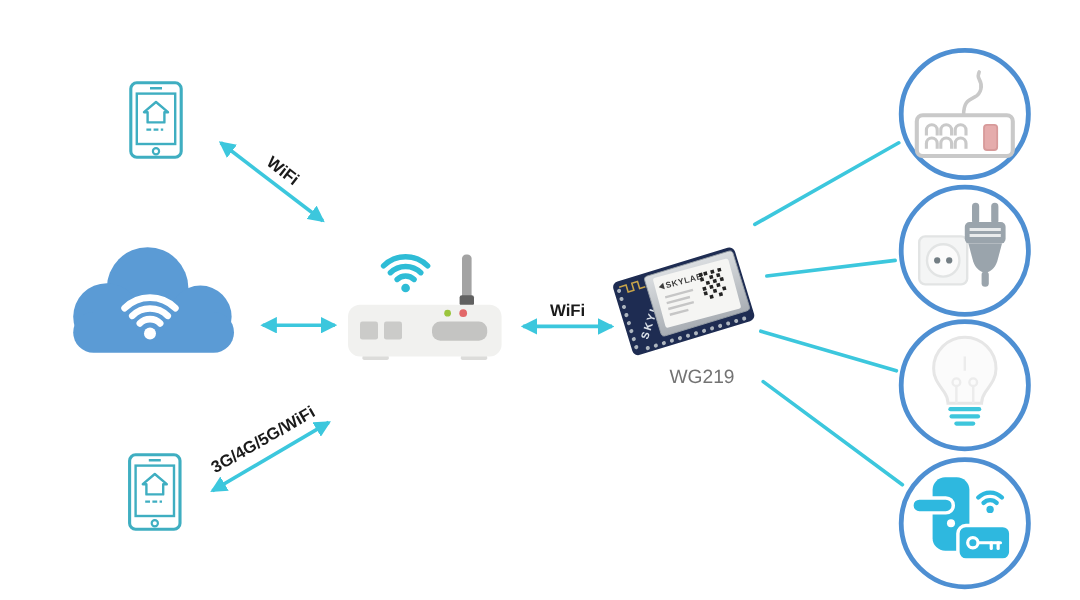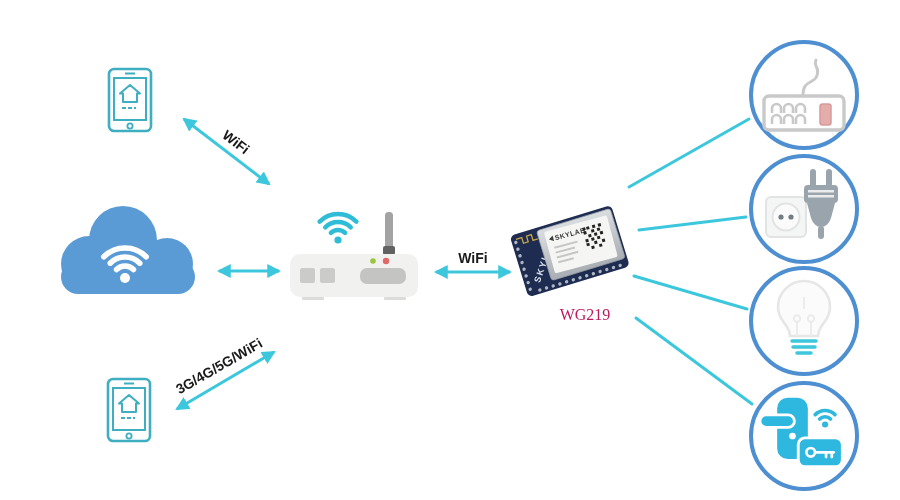--- a/index.html
+++ b/index.html
@@ -7,21 +7,21 @@
     position:relative;width:900px;height:500px;background:#ffffff;overflow:hidden;
     font-family:"Liberation Sans",sans-serif;
   }
   .layer{position:absolute;left:0;top:0;width:900px;height:500px;}
   .node{position:absolute;}
   .lbl{
     position:absolute;font-size:14px;font-weight:600;color:#1a1a1a;
     text-align:center;transform-origin:center;white-space:nowrap;
   }
   .caption{
-    position:absolute;font-size:16px;font-weight:400;color:#be185d;text-align:center;font-family:Liberation Serif, serif;
+    position:absolute;font-size:16px;font-weight:400;color:#737373;text-align:center;
   }
   .circle{
     position:absolute;width:110px;height:110px;border-radius:50%;
     border:4px solid #4E8FD2;background:#fff;box-sizing:border-box;
     display:flex;align-items:center;justify-content:center;
   }
 </style>
 </head>
 <body>
 

